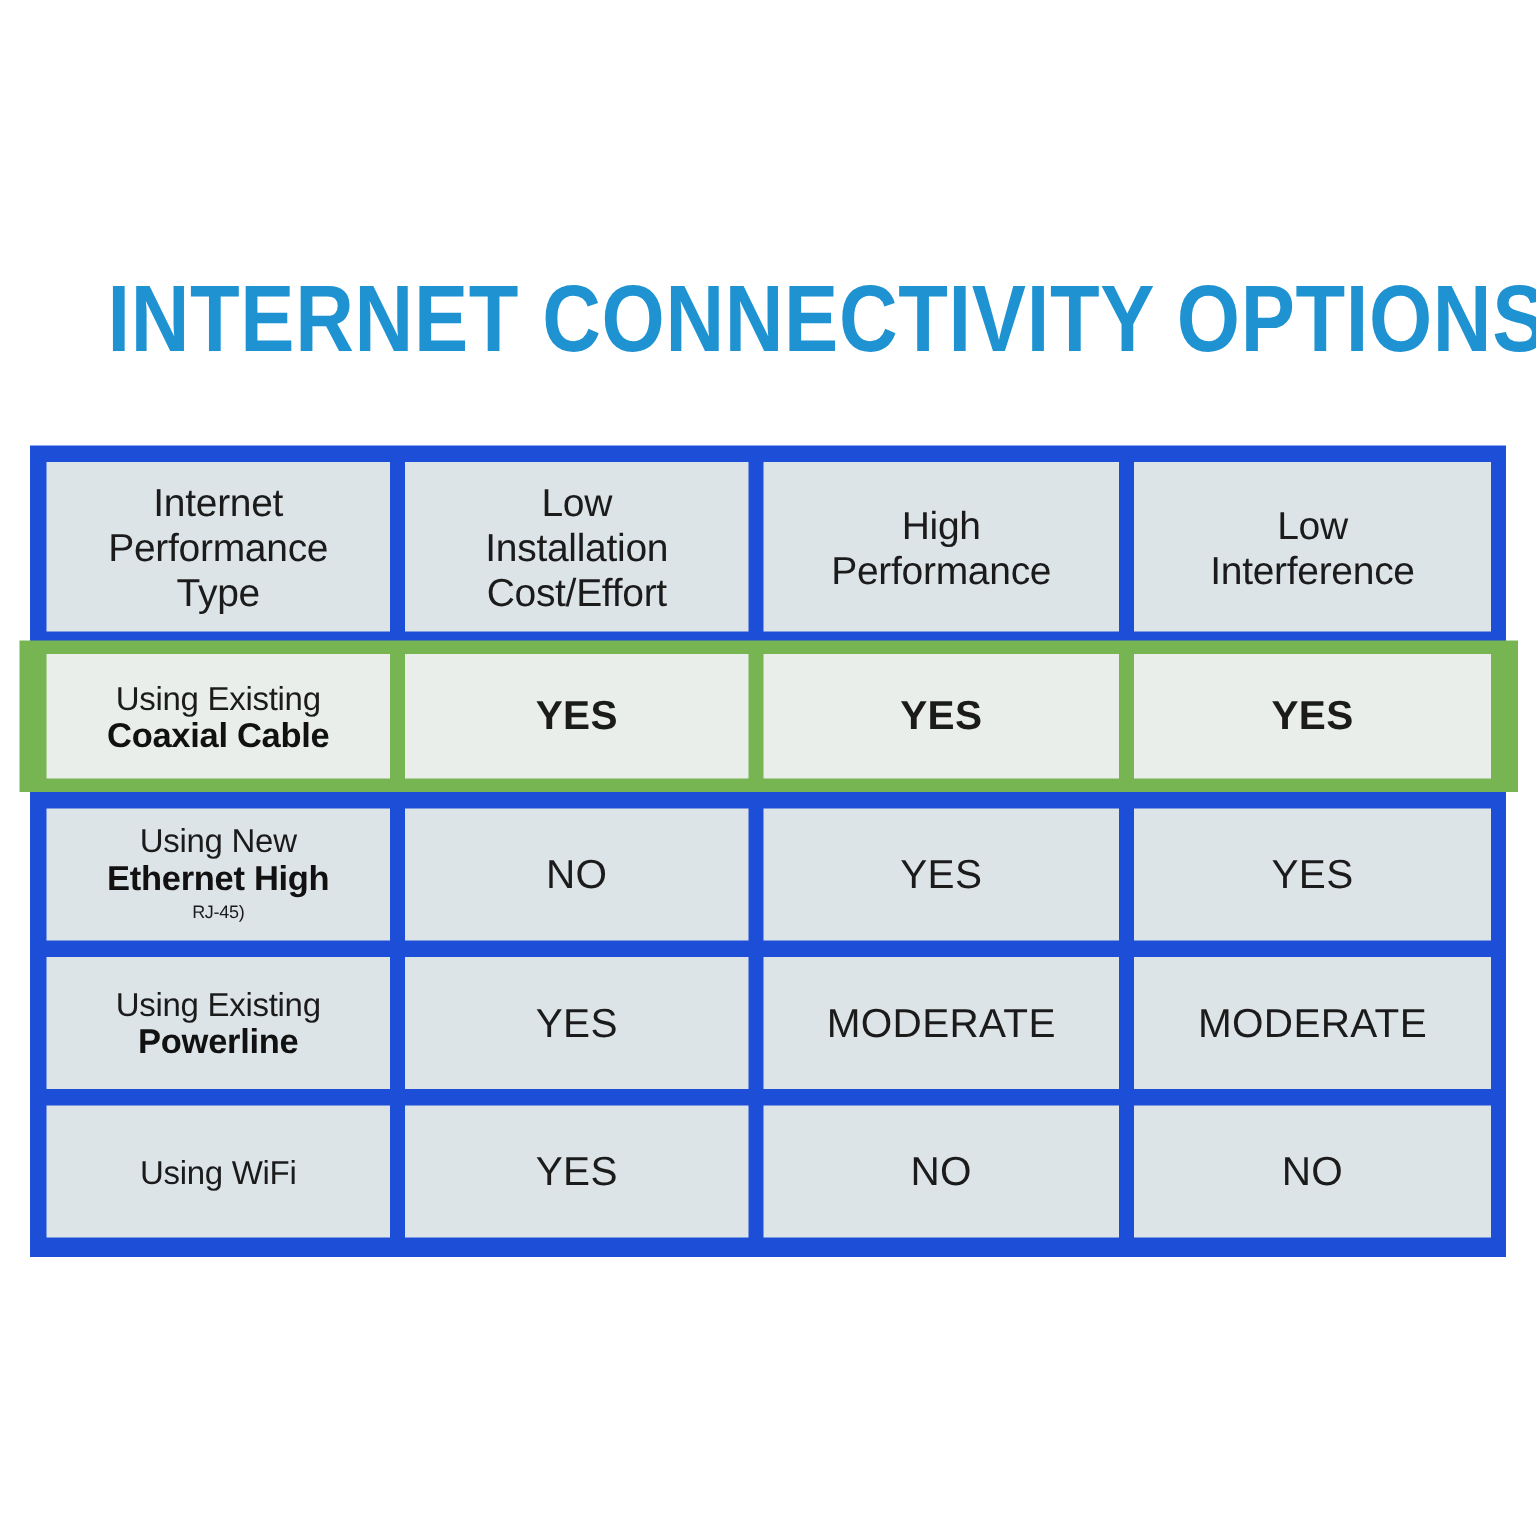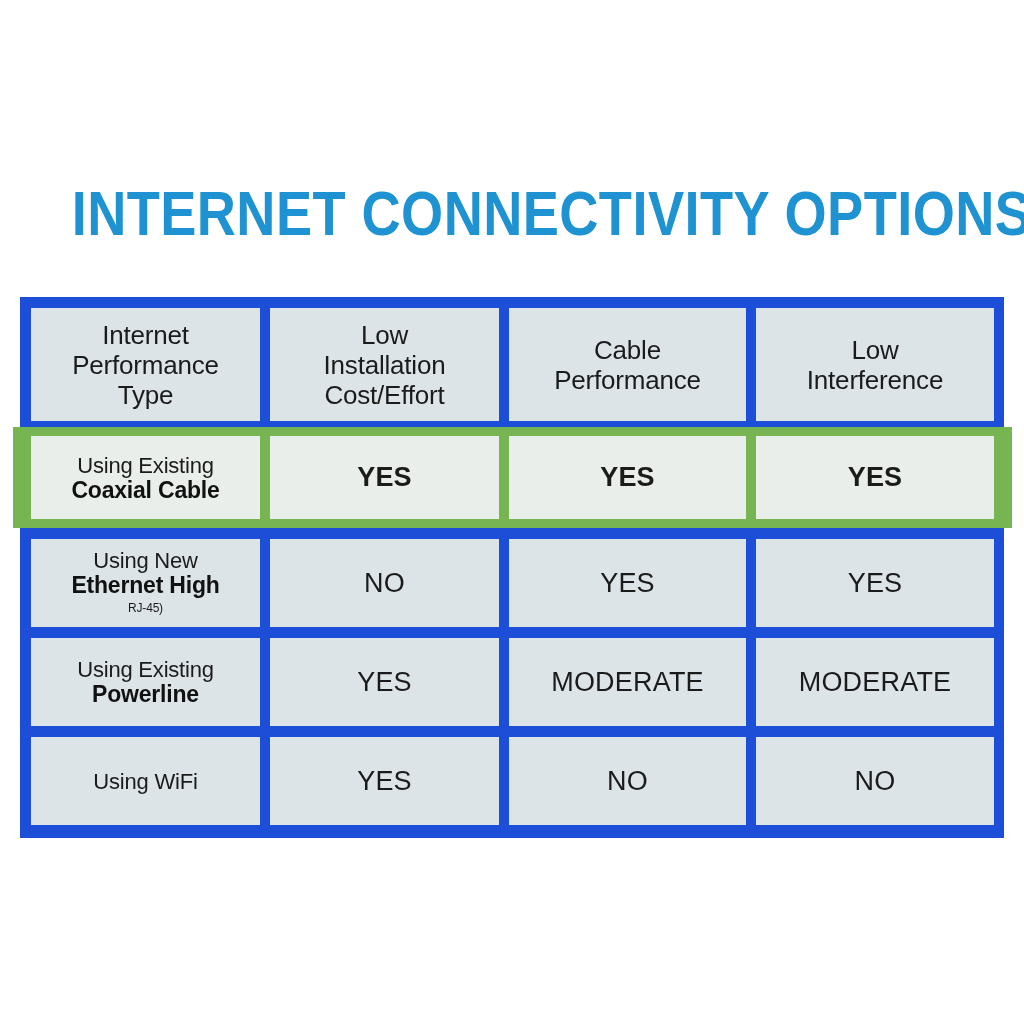--- a/index.html
+++ b/index.html
@@ -168,21 +168,21 @@
       </div>
       <div class="cell col-2">
         <div class="head-text">
           <span>Low</span><br>
           <span>Installation</span><br>
           <span>Cost/Effort</span>
         </div>
       </div>
       <div class="cell col-3">
         <div class="head-text">
-          <span>Cable</span><br>
+          <span>High</span><br>
           <span>Performance</span>
         </div>
       </div>
       <div class="cell col-4">
         <div class="head-text">
           <span>Low</span><br>
           <span>Interference</span><br>
         </div>
       </div>
     </div>

